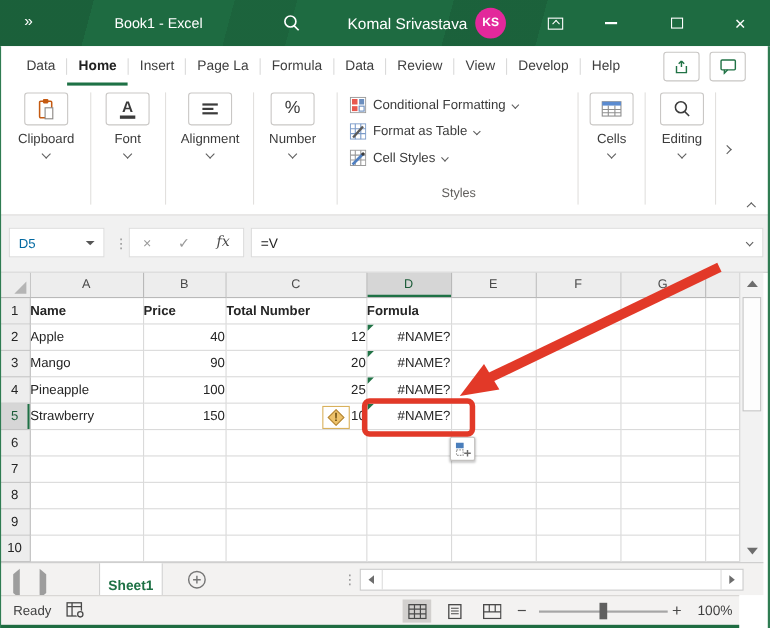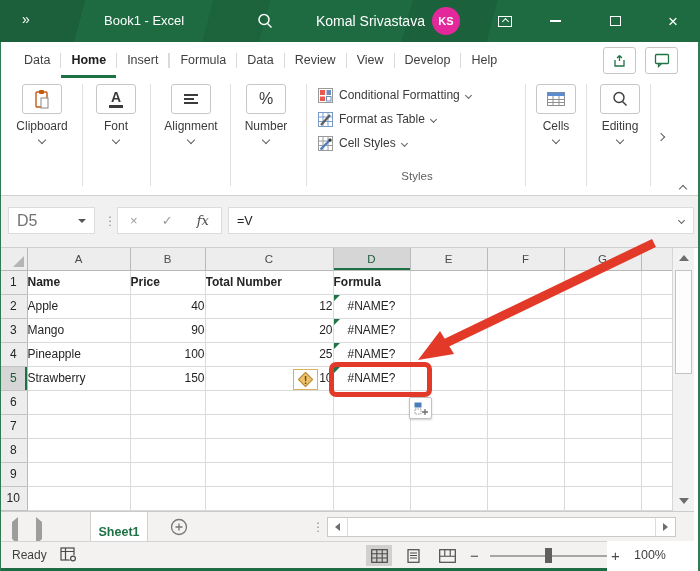--- a/index.html
+++ b/index.html
@@ -48,41 +48,41 @@
 .gt th,.gt td{padding:0;border-right:1px solid #dadada;border-bottom:1px solid #dadada;font-size:12px;color:#252525;overflow:hidden;white-space:nowrap;font-weight:400}
 .gt thead th{background:#ededed;border-right:1px solid #b9b9b9;border-bottom:1px solid #b9b9b9;color:#4a4a4a;font-size:11.5px;text-align:center}
 .gt thead tr{height:22px}
 .gt tbody tr{height:24px}
 .rh{background:#ededed;border-right:1px solid #b9b9b9!important;border-bottom:1px solid #c4c4c4!important;color:#4a4a4a;font-size:11.5px;text-align:center}
 .selc{background:#d6d6d6!important;box-shadow:inset 0 -2px 0 #1e7145;color:#1c5c39!important}
 .selr{background:#d6d6d6!important;box-shadow:inset -2px 0 0 #1e7145;color:#1c5c39!important;font-weight:700}
 .txt{text-align:left;padding-left:6px}
 .num{text-align:right;padding-right:5px}
 tr.bold td{font-weight:700}
-.err{text-align:center;position:relative}
+.err{text-align:right;position:relative}
 .err::before{content:"";position:absolute;left:0;top:0;width:0;height:0;border-top:6px solid #217346;border-right:6px solid transparent}
 .corner{position:relative}
 .ctri{position:absolute;right:3px;bottom:3px;width:0;height:0;border-left:11px solid transparent;border-bottom:11px solid #b5b5b5}
 
 .vs{position:absolute;left:672px;top:248px;width:22px;height:263px;background:#f2f2f2;border-left:1px solid #d6d6d6}
 .vthumb{position:absolute;left:2px;top:22px;width:17px;height:104px;background:#fdfdfd;border:1px solid #c3c3c3}
 .tri-up{width:0;height:0;border-left:5px solid transparent;border-right:5px solid transparent;border-bottom:6px solid #6d6d6d}
 .tri-dn{width:0;height:0;border-left:5px solid transparent;border-right:5px solid transparent;border-top:6px solid #6d6d6d}
 .tri-l{width:0;height:0;border-top:5px solid transparent;border-bottom:5px solid transparent;border-right:6px solid #9d9d9d}
 .tri-r{width:0;height:0;border-top:5px solid transparent;border-bottom:5px solid transparent;border-left:6px solid #9d9d9d}
 .vsar{position:absolute;left:0;width:22px;height:20px;display:flex;align-items:center;justify-content:center}
 
 .strip{position:absolute;left:0;top:511px;width:694px;height:30px;background:#f3f2f1;border-top:1px solid #cbcbcb}
 .stab{position:absolute;left:90px;top:0;width:58px;height:42px;background:#fff;border-left:1px solid #d0d0d0;border-right:1px solid #d0d0d0;border-bottom:3px solid #1e7145;color:#1e7145;font-weight:700;font-size:12.5px;display:flex;align-items:center;justify-content:center}
 .hs{position:absolute;left:327px;top:5px;width:349px;height:20px;background:#fff;border:1px solid #c9c9c9;display:flex;align-items:center}
 .hsl{width:20px;height:100%;border-right:1px solid #dcdcdc;display:flex;align-items:center;justify-content:center}
 .hsr{width:20px;height:100%;border-left:1px solid #dcdcdc;display:flex;align-items:center;justify-content:center;margin-left:auto}
 .dots{color:#8f8f8f;font-size:12px}
 
-.sb{position:absolute;left:0;top:541px;width:607px;height:30px;background:#f3f2f1;border-top:1px solid #d6d4d2;border-bottom:3px solid #1e6c41;font-size:12px;color:#3f3f3f}
+.sb{position:absolute;left:0;top:541px;width:672px;height:30px;background:#f3f2f1;border-top:1px solid #d6d4d2;border-bottom:3px solid #1e6c41;font-size:12px;color:#3f3f3f}
 .vbtn{position:absolute;top:3px;width:26px;height:21px;display:flex;align-items:center;justify-content:center}
 .vbtn.on{background:#d2d0ce}
 .ztrack{position:absolute;left:490px;top:13px;width:117px;height:2px;background:#a6a6a6}
 .zthumb{position:absolute;left:545px;top:6px;width:7px;height:15px;background:#5f5f5f}
 
 .redbox{position:absolute;left:329px;top:362px;width:103px;height:35px;border:5px solid #e23928;border-radius:7px;z-index:54;pointer-events:none}
 .ovl{position:absolute;left:0;top:0;width:700px;height:571px;z-index:55;pointer-events:none}
 .terr{position:absolute;left:293px;top:369px;width:25px;height:21px;background:#fff;border:1px solid #d9b15c;z-index:53;display:flex;align-items:center;justify-content:center}
 .diam{width:11px;height:11px;background:#eec26a;border:1px solid #b3873a;transform:rotate(45deg)}
 .bang{position:absolute;font-size:11px;font-weight:700;color:#6e4f12}
@@ -116,20 +116,21 @@
   <span class="abs wbtn closex" style="left:660px">×</span>
 </div>
 
 <div class="tabrow">
   <span class="rtab">Data</span>
     <span class="vsep"></span>
   <span class="rtab active">Home</span>
     <span class="vsep"></span>
   <span class="rtab">Insert</span>
     <span class="vsep"></span>
+  <span class="rtab">Page La</span>
     <span class="vsep"></span>
   <span class="rtab">Formula</span>
     <span class="vsep"></span>
   <span class="rtab">Data</span>
     <span class="vsep"></span>
   <span class="rtab">Review</span>
     <span class="vsep"></span>
   <span class="rtab">View</span>
     <span class="vsep"></span>
   <span class="rtab">Develop</span>
@@ -246,21 +247,21 @@
     <span class="glabel">Editing</span>
     <span class="gchv chv"></span>
   </div>
   <div class="rsep" style="left:650px"></div>
   <span class="abs" style="left:658px;top:48px"><span class="chv right"></span></span>
   <span class="abs" style="left:680px;top:100px"><span class="chv up"></span></span>
 </div>
 
 <div class="fbar">
   <div class="fbox" style="left:8px;width:87px">
-    <span style="padding-left:8px;font-size:16px;color:#737373;flex:1">D5</span>
+    <span style="padding-left:8px;font-size:12px;color:#0369a1;flex:1">D5</span>
     <span class="ndd" style="margin-right:8px"></span>
   </div>
   <span class="abs dots" style="left:104px;top:18px">⋮</span>
   <div class="fbox" style="left:117px;width:105px;justify-content:space-around">
     <span class="fglyph">×</span>
     <span class="fglyph">✓</span>
     <span class="fx">fx</span>
   </div>
   <div class="fbox" style="left:228px;width:466px">
     <span style="padding-left:8px;font-size:12.5px;color:#222;flex:1">=V</span>

